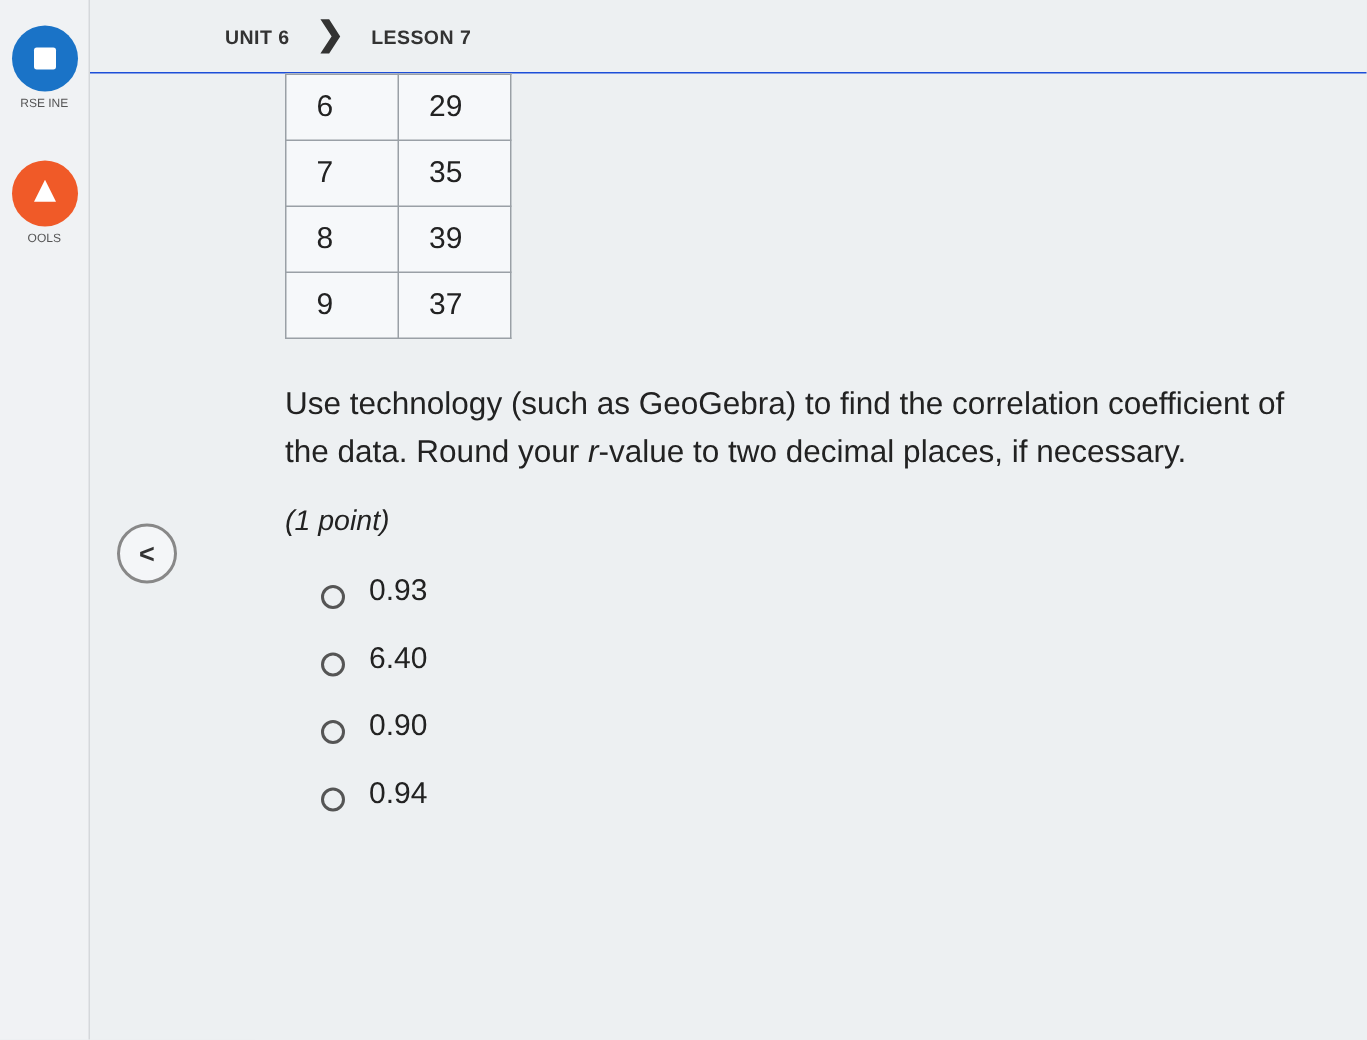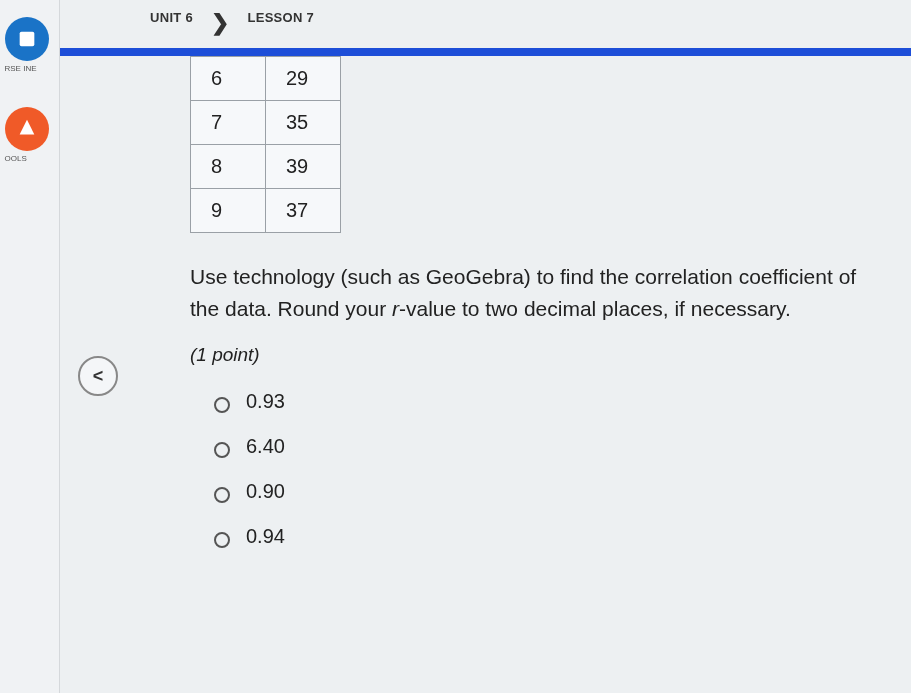--- a/index.html
+++ b/index.html
@@ -22,21 +22,21 @@
       flex-direction: column;
       align-items: center;
       padding-top: 10px;
       border-right: 1px solid #d5d8db;
     }
     .sidebar-item {
       width: 50px;
       height: 70px;
       display: flex;
       flex-direction: column;
-      align-items: flex-start;
+      align-items: center;
       justify-content: center;
       margin-bottom: 20px;
       cursor: pointer;
     }
     .sidebar-icon {
       width: 44px;
       height: 44px;
       border-radius: 50%;
       display: flex;
       align-items: center;
@@ -55,23 +55,23 @@
     .main {
       position: absolute;
       left: 60px;
       top: 0;
       right: 0;
       height: 100%;
       background: #edf0f2;
     }
     .header {
       padding: 10px 30px 12px 90px;
-      border-bottom: 8px solid #1d4ed8;
-      display: flex;
-      align-items: flex-start;
+      border-bottom: 1px solid #1d4ed8;
+      display: flex;
+      align-items: flex-end;
       gap: 18px;
     }
     .crumb { display: flex; flex-direction: column; }
     .crumb-top {
       font-size: 13px;
       color: #333;
       font-weight: 600;
       letter-spacing: 0.3px;
       margin-bottom: 4px;
     }

